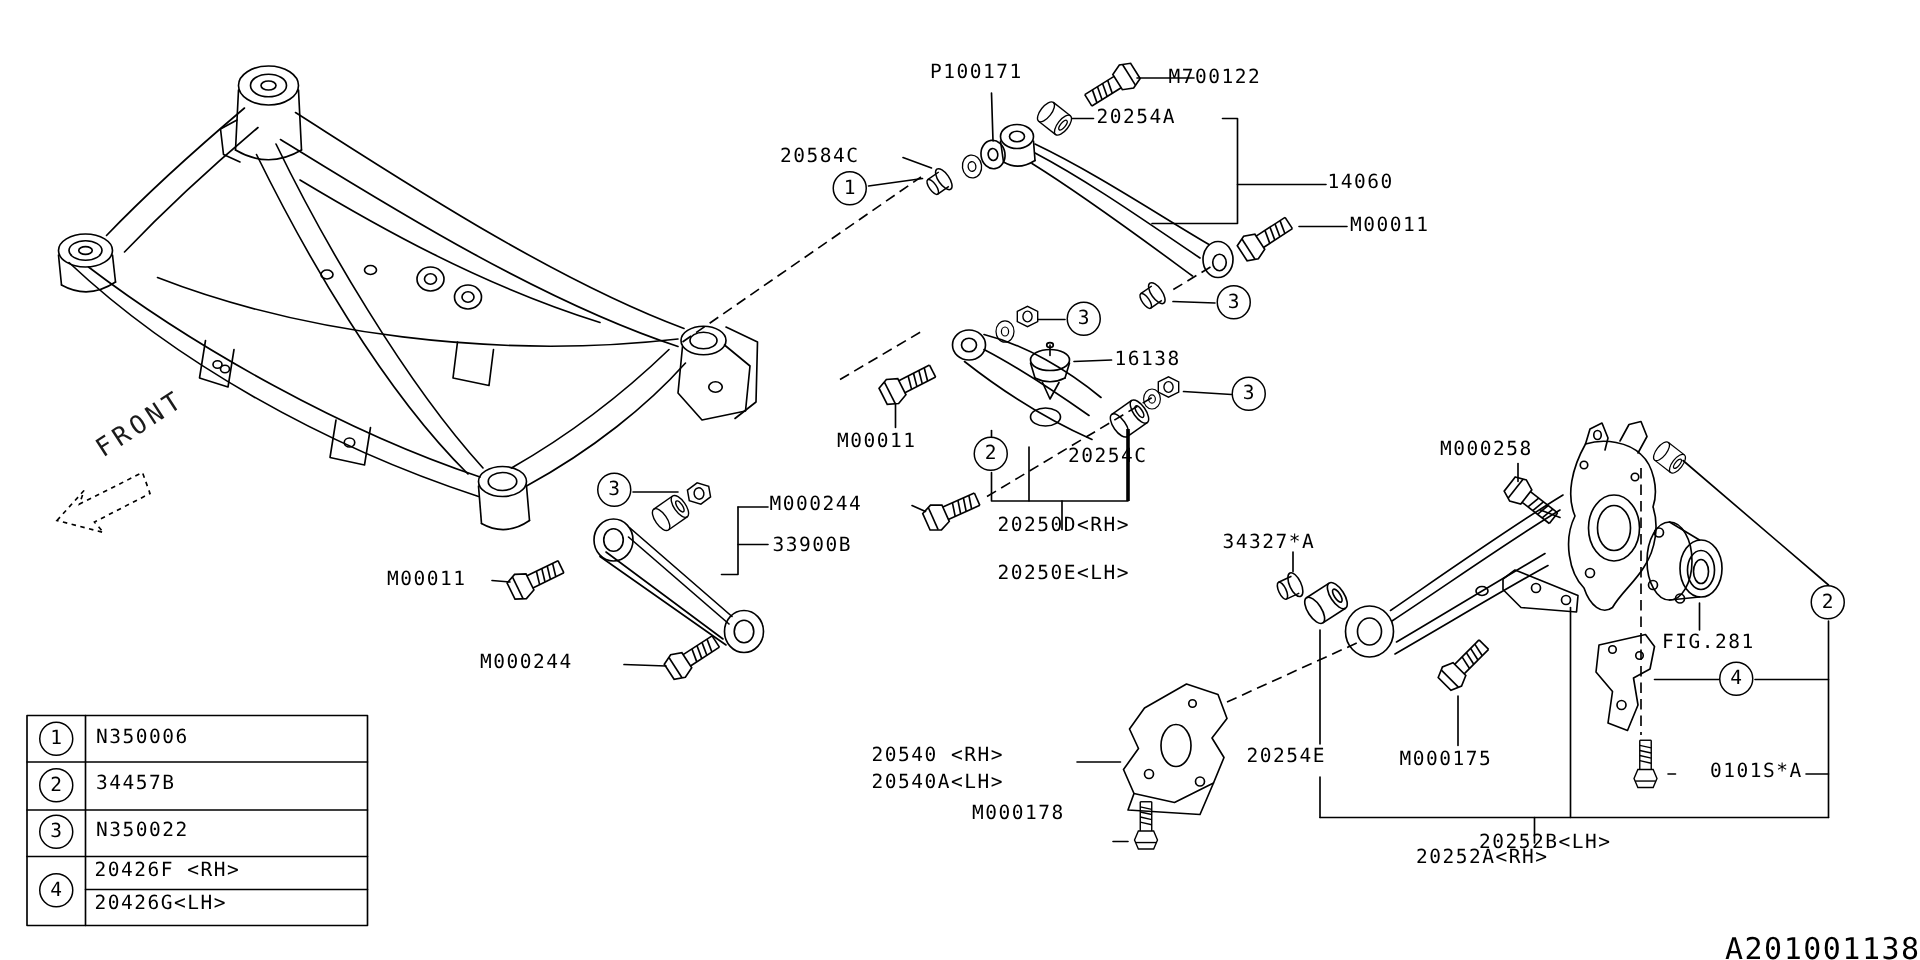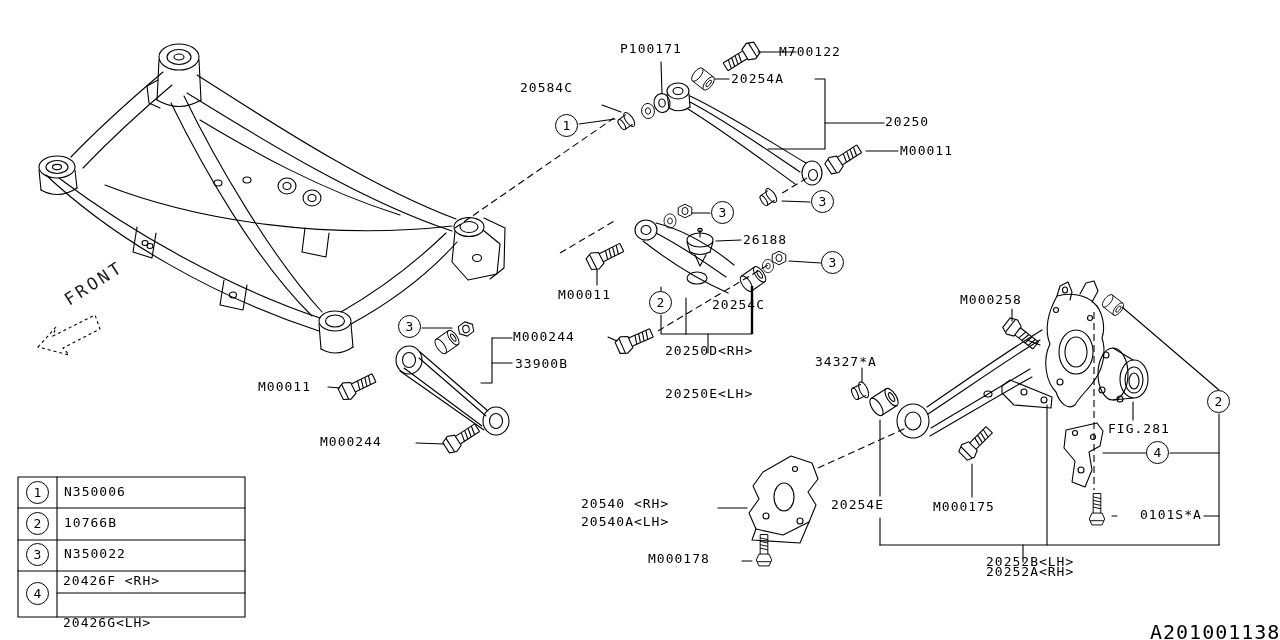--- a/index.html
+++ b/index.html
@@ -290,59 +290,59 @@
     <line class="s" x1="18" y1="508" x2="245" y2="508"></line>
     <line class="s" x1="18" y1="540" x2="245" y2="540"></line>
     <line class="s" x1="18" y1="571" x2="245" y2="571"></line>
     <line class="s" x1="57" y1="593" x2="245" y2="593"></line>
   </g>
 </svg>
 
   <div class="lbl" style="left:620px;top:40px">P100171</div>
   <div class="lbl" style="left:779px;top:43px">M700122</div>
   <div class="lbl" style="left:731px;top:70px">20254A</div>
-  <div class="lbl" style="left:885px;top:113px">20250</div>
+  <div class="lbl" style="left:885px;top:113px">14060</div>
   <div class="lbl" style="left:900px;top:142px">M00011</div>
-  <div class="lbl" style="left:520px;top:79px">20584C</div>
-  <div class="lbl" style="left:743px;top:231px">26188</div>
+  <div class="lbl" style="left:520px;top:96px">20584C</div>
+  <div class="lbl" style="left:743px;top:231px">16138</div>
   <div class="lbl" style="left:558px;top:286px">M00011</div>
   <div class="lbl" style="left:712px;top:296px">20254C</div>
   <div class="lbl" style="left:665px;top:342px">20250D&lt;RH&gt;</div>
-  <div class="lbl" style="left:665px;top:385px">20250E&lt;LH&gt;</div>
+  <div class="lbl" style="left:665px;top:374px">20250E&lt;LH&gt;</div>
   <div class="lbl" style="left:815px;top:353px">34327*A</div>
   <div class="lbl" style="left:513px;top:328px">M000244</div>
   <div class="lbl" style="left:515px;top:355px">33900B</div>
   <div class="lbl" style="left:258px;top:378px">M00011</div>
   <div class="lbl" style="left:320px;top:433px">M000244</div>
   <div class="lbl" style="left:960px;top:291px">M000258</div>
   <div class="lbl" style="left:1108px;top:420px">FIG.281</div>
   <div class="lbl" style="left:831px;top:496px">20254E</div>
   <div class="lbl" style="left:933px;top:498px">M000175</div>
   <div class="lbl" style="left:1140px;top:506px">0101S*A</div>
   <div class="lbl" style="left:581px;top:495px">20540 &lt;RH&gt;</div>
   <div class="lbl" style="left:581px;top:513px">20540A&lt;LH&gt;</div>
-  <div class="lbl" style="left:648px;top:550px">M000178</div>
-  <div class="lbl" style="left:986px;top:563px">20252A&lt;RH&gt;</div>
+  <div class="lbl" style="left:648px;top:534px">M000178</div>
+  <div class="lbl" style="left:944px;top:563px">20252A&lt;RH&gt;</div>
   <div class="lbl" style="left:986px;top:553px">20252B&lt;LH&gt;</div>
 
   <div class="co" style="left:555px;top:114px">1</div>
   <div class="co" style="left:811px;top:190px">3</div>
   <div class="co" style="left:711px;top:201px">3</div>
   <div class="co" style="left:821px;top:251px">3</div>
   <div class="co" style="left:649px;top:291px">2</div>
   <div class="co" style="left:398px;top:315px">3</div>
   <div class="co" style="left:1207px;top:390px">2</div>
   <div class="co" style="left:1146px;top:441px">4</div>
 
   <div class="co" style="left:26px;top:481px">1</div>
   <div class="co" style="left:26px;top:512px">2</div>
   <div class="co" style="left:26px;top:543px">3</div>
   <div class="co" style="left:26px;top:582px">4</div>
   <div class="lbl" style="left:64px;top:483px">N350006</div>
-  <div class="lbl" style="left:64px;top:514px">10766B</div>
+  <div class="lbl" style="left:64px;top:514px">34457B</div>
   <div class="lbl" style="left:64px;top:545px">N350022</div>
   <div class="lbl" style="left:63px;top:572px">20426F &lt;RH&gt;</div>
-  <div class="lbl" style="left:63px;top:614px">20426G&lt;LH&gt;</div>
+  <div class="lbl" style="left:63px;top:594px">20426G&lt;LH&gt;</div>
 
   <div class="front">FRONT</div>
   <div class="figcode">A201001138</div>
 
 </div>
 
 </body></html>

